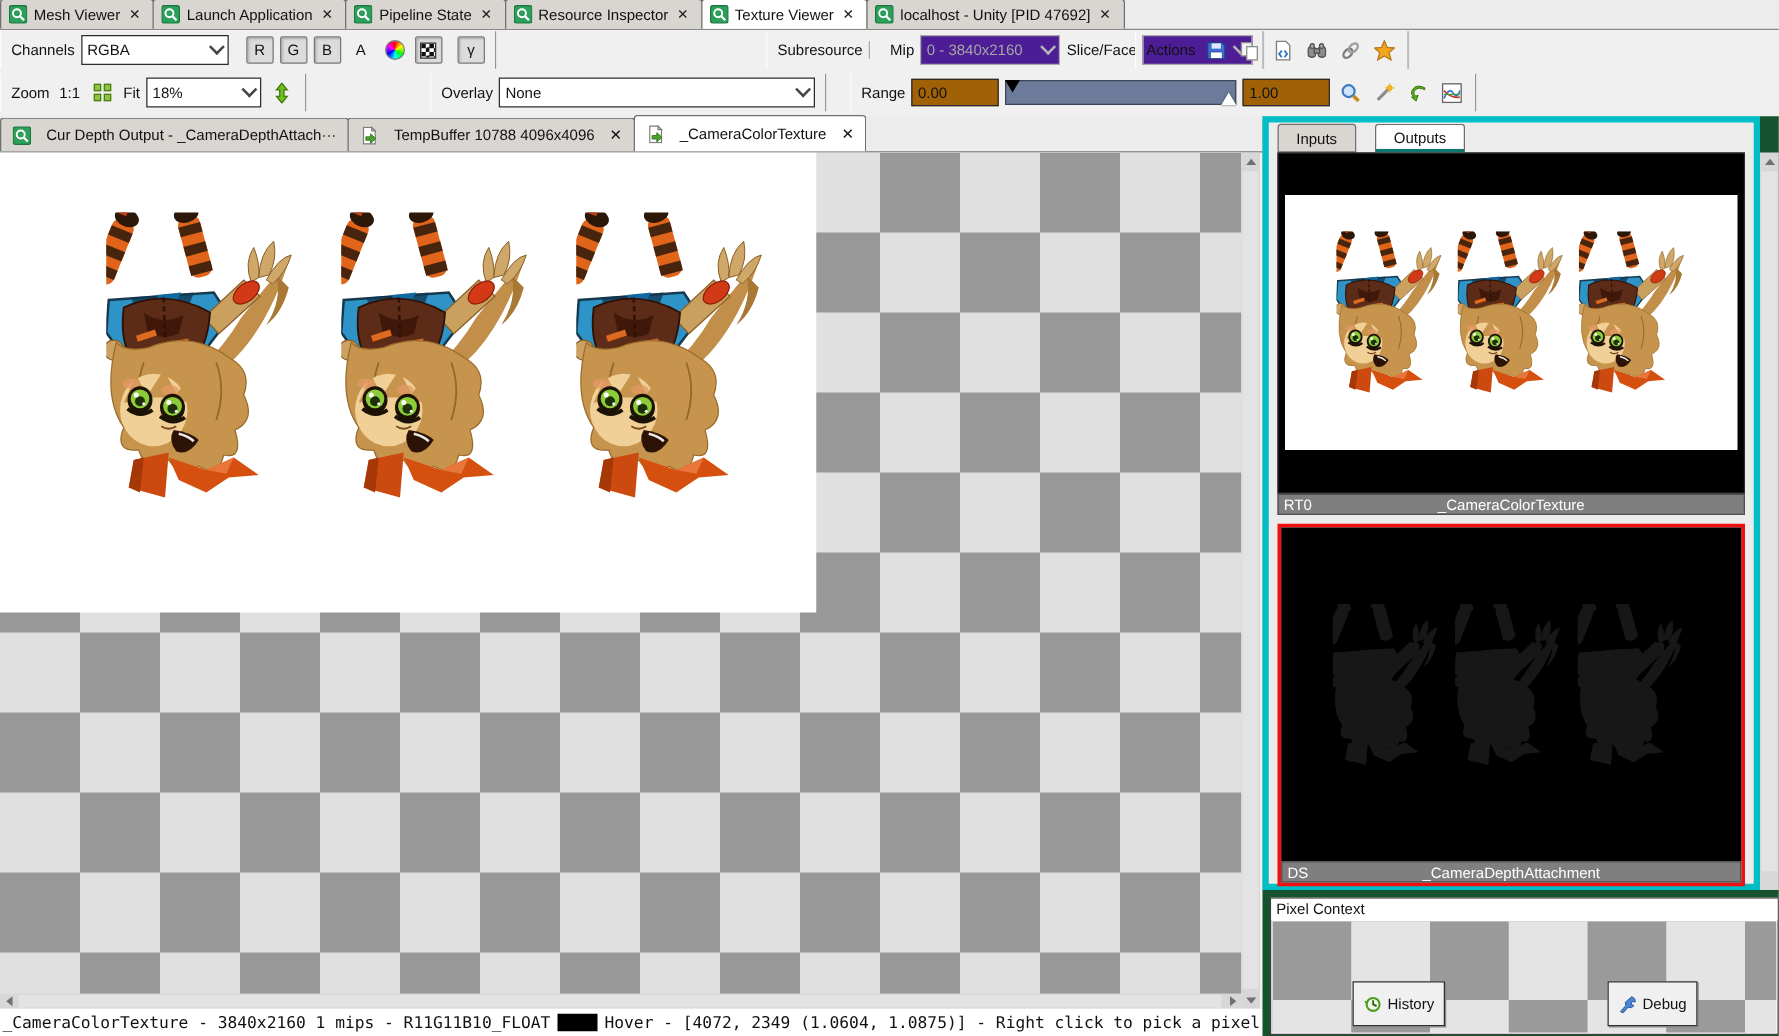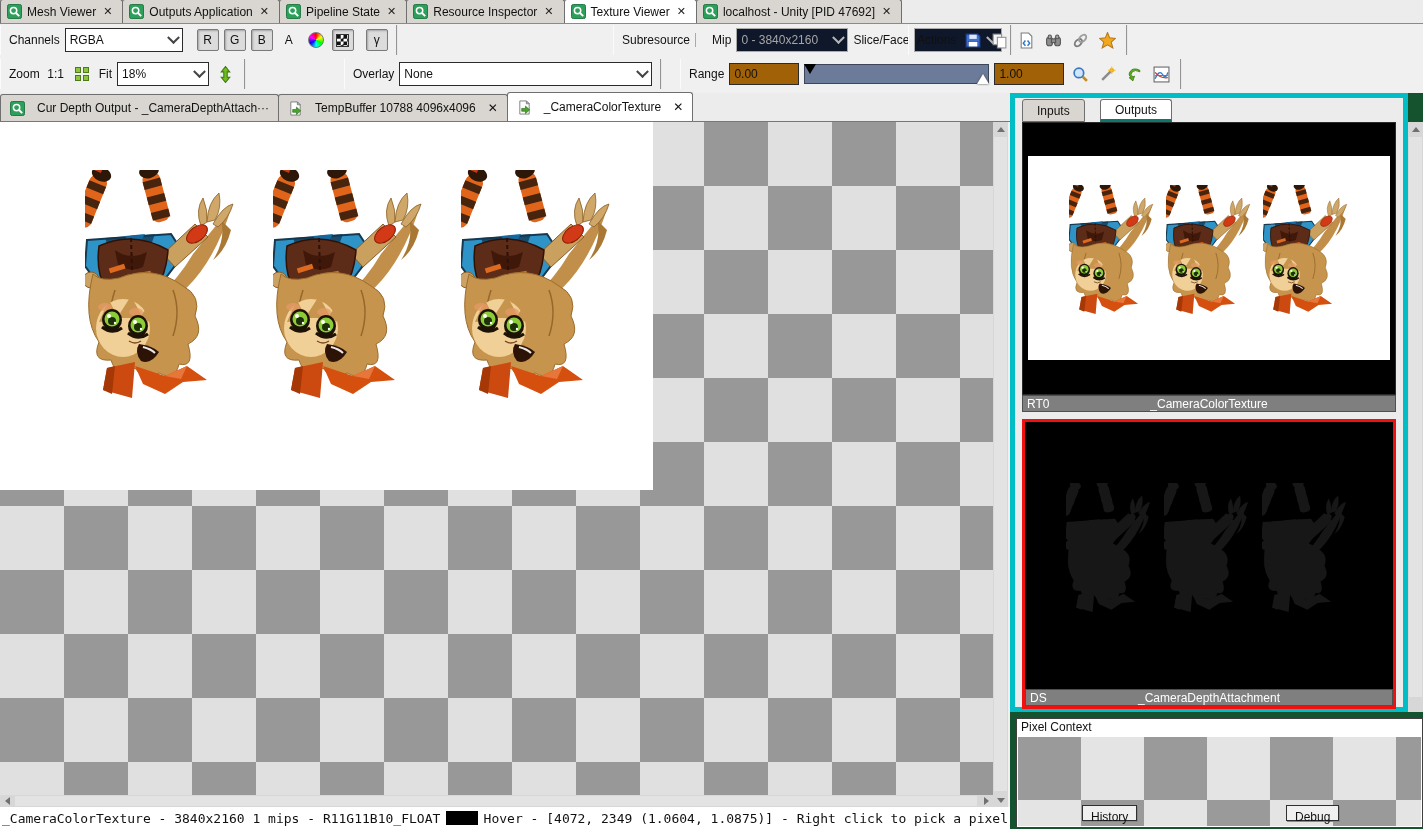--- a/index.html
+++ b/index.html
@@ -22,21 +22,21 @@
   #toolbar1 { left:0; top:25px; width:1423px; height:34px; }
   #toolbar2 { left:0; top:59px; width:1423px; height:34px; }
   .tgroup { position:absolute; top:0; height:30px; display:flex; align-items:center; gap:5px;
     padding:0 8px; border-right:2px groove #e8e8e8; border-left:1px solid #fbfbfb; }
   .tlabel { color:#111; white-space:nowrap; }
   .combo { background:#fff; border:1px solid #2b2b2b; height:24px; display:flex; align-items:center;
     padding:0 4px; position:relative; }
   .combo .val { flex:1; white-space:nowrap; overflow:hidden; }
   .combo .arrow { width:9px; height:9px; border-right:2px solid #444; border-bottom:2px solid #444;
     transform:rotate(45deg) translate(-2px,-2px); margin-left:6px; flex:0 0 auto;}
-  .combo.disabled { background:#0f172a; border-color:#a9a9a9; color:#a6a6a6;align-items:center; }
+  .combo.disabled { background:#4c1d95; border-color:#a9a9a9; color:#a6a6a6;align-items:center; }
   .combo.disabled .arrow { border-color:#b5b5b5; }
   .tbtn { min-width:22px; height:22px; display:flex; align-items:center; justify-content:center;
     background:#e9e9e9; border:1px solid #8c8c8c; border-radius:2px; font-size:12px; }
   .tbtn.flat { background:transparent; border-color:transparent; }
   .tbtn.checked { background:#dcdcdc; border:1px solid #7a7a7a; box-shadow:inset 1px 1px 2px rgba(0,0,0,.25); }
   .icon16 { width:17px; height:17px; display:block; }
   .colorwheel { width:16px; height:16px; border-radius:50%;
     background:conic-gradient(#f00,#ff0,#0f0,#0ff,#00f,#f0f,#f00); border:1px solid #777; }
   .checkico { width:13px; height:13px; border:1px solid #333;
     background:conic-gradient(#fff 0 25%,#111 0 50%,#fff 0 75%,#111 0); background-size:6.5px 6.5px; }
@@ -97,22 +97,22 @@
   #panel-scroll { left:398px; top:29px; width:15px; height:590px; }
 
   
   #pixel-context { position:absolute; left:6px; top:625px; width:407px; height:110px;
     border:1px solid #3f3f3f; background:#fff; }
   #pixel-context .pc-title { height:17px; padding:1px 4px; background:#fff; }
   #pc-canvas { position:absolute; left:1px; top:18px; right:1px; bottom:1px;
     background-color:#e4e4e4;
     background-image:conic-gradient(#e4e4e4 0 25%,#9a9a9a 0 50%,#e4e4e4 0 75%,#9a9a9a 0);
     background-size:126px 126px; }
-  .pc-btn { position:absolute; bottom:5px; height:16px; display:flex; align-items:center; gap:4px;
-    padding:0 8px; background:#f0f0f0; border:1px solid #2f2f2f; box-shadow:1px 1px 0 #888;flex-direction:column; }
+  .pc-btn { position:absolute; bottom:5px; height:36px; display:flex; align-items:center; gap:4px;
+    padding:0 8px; background:#f0f0f0; border:1px solid #2f2f2f; box-shadow:1px 1px 0 #888; }
 </style>
 </head>
 <body>
 
 <svg width="0" height="0" style="position:absolute" aria-hidden="true">
   <defs>
     <symbol id="chibi" viewBox="0 0 150 235">
 
       <path d="M72,138 Q122,116 147,36 Q124,64 108,84 Q94,108 72,128 Z" fill="#c18f4a"></path>
       <path d="M136,50 Q141,70 128,90 Q141,80 146,60 Z" fill="#aa7835"></path>
@@ -271,21 +271,21 @@
     <svg class="rd-ico">
         <use href="#rdico"></use>
       </svg>
     <span>Mesh Viewer</span>
     <span class="closex">✕</span>
   </div>
   <div class="mtab">
     <svg class="rd-ico">
         <use href="#rdico"></use>
       </svg>
-    <span>Outputs Application</span>
+    <span>Launch Application</span>
     <span class="closex">✕</span>
   </div>
   <div class="mtab">
     <svg class="rd-ico">
         <use href="#rdico"></use>
       </svg>
     <span>Pipeline State</span>
     <span class="closex">✕</span>
   </div>
   <div class="mtab">

